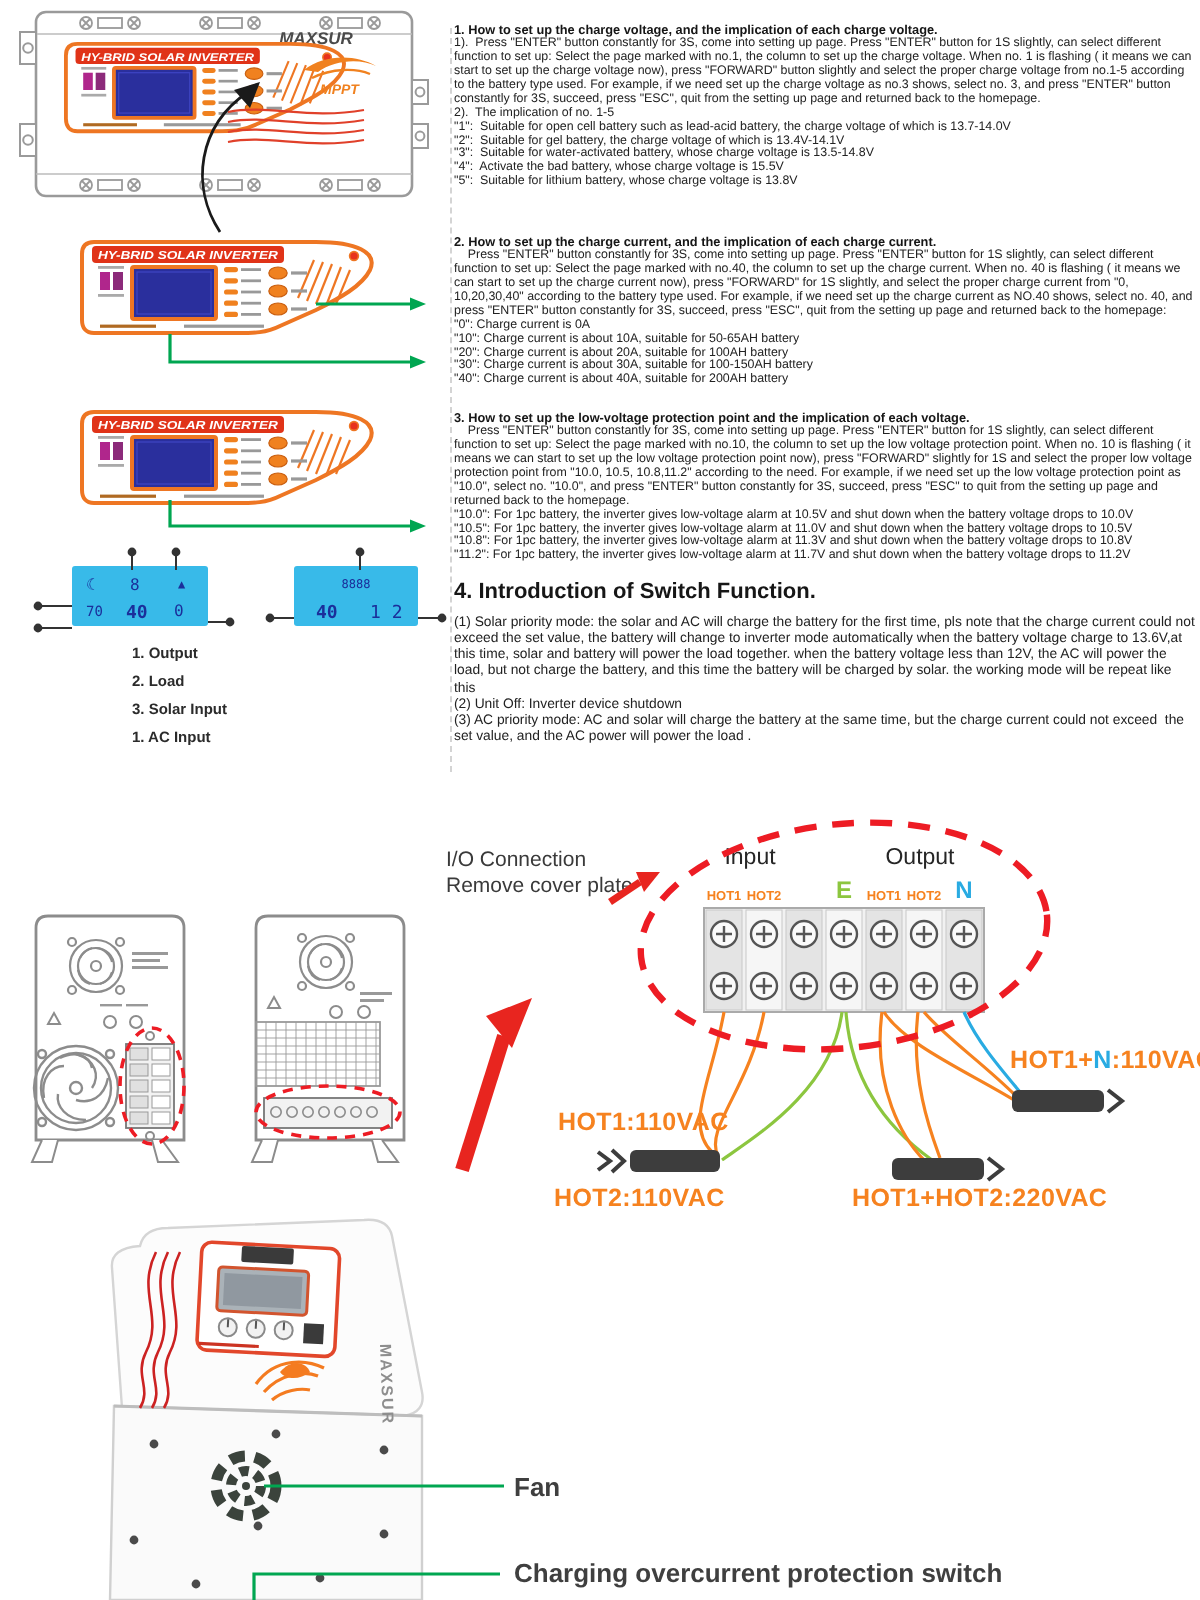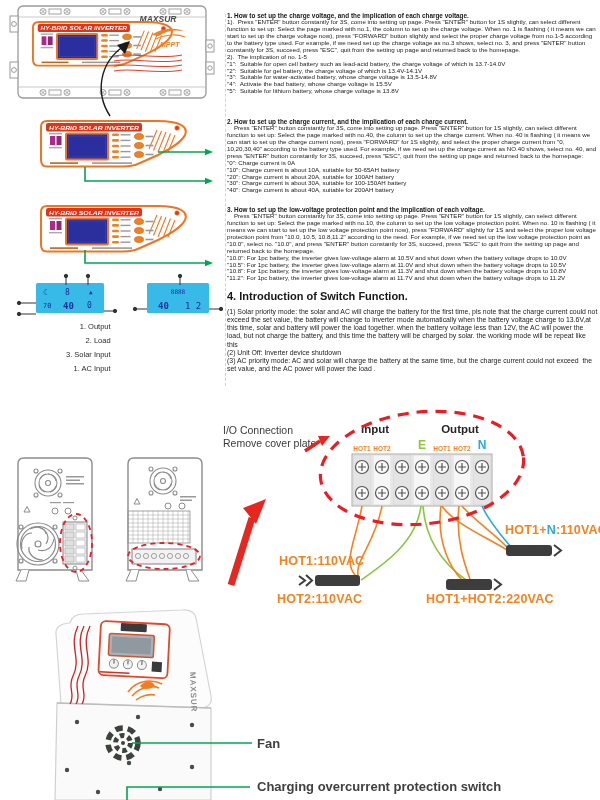--- a/index.html
+++ b/index.html
@@ -6,25 +6,25 @@
   .page{position:relative;width:600px;height:800px;background:#fff;overflow:hidden;
         font-family:"Liberation Sans",sans-serif;color:#1c1c1c;}
   .abs{position:absolute;}
   
   .sec{position:absolute;left:227px;width:371px;}
   .sec h3{margin:0;font-size:6.4px;line-height:7.2px;font-weight:bold;color:#161616;}
   .sec p{margin:0;font-size:6.2px;line-height:6.9px;color:#222;white-space:pre-wrap;}
   .sec.big h3{font-size:11px;line-height:9px;}
   .sec.big p{margin-top:7px;font-size:6.9px;line-height:8.15px;}
   
-  .legend-col{position:absolute;font-size:7.5px;font-weight:normal;color:#2b2b2b;text-align:right;}
+  .legend-col{position:absolute;font-size:7.5px;font-weight:bold;color:#2b2b2b;}
   .legend-col div{height:14px;line-height:9px;}
   
   .io-callout{position:absolute;left:223px;top:424px;font-size:10.5px;line-height:12.5px;color:#3a3a3a;}
-  .io-head{position:absolute;top:423px;font-size:11.5px;font-weight:bold;color:#262626;text-align:center;}
+  .io-head{position:absolute;top:423px;font-size:11.5px;font-weight:normal;color:#262626;text-align:center;}
   .t-orange{color:#f6821f;}
   .t-green{color:#8cc63f;}
   .t-blue{color:#29abe2;}
   .term-lab{position:absolute;top:445px;font-size:6.5px;font-weight:bold;text-align:center;}
   .term-big{position:absolute;top:438px;font-size:12px;font-weight:bold;text-align:center;}
   .cable-lab{position:absolute;font-size:12.5px;font-weight:bold;color:#f6821f;letter-spacing:0.2px;}
   
   .photo-lab{position:absolute;left:257px;font-size:13px;font-weight:bold;color:#3f3f3f;text-align:right;}
   .divider{position:absolute;left:225px;top:14px;height:372px;border-left:1px dashed #d4d4d4;}
   svg{position:absolute;overflow:visible;}

